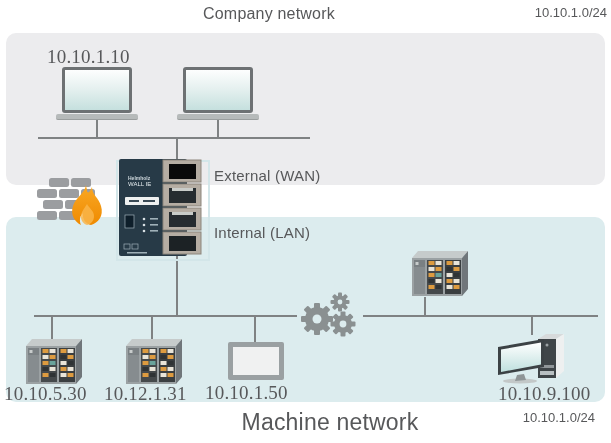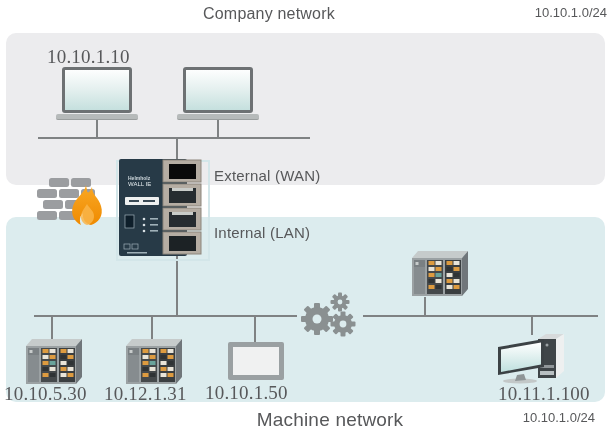--- a/index.html
+++ b/index.html
@@ -3,21 +3,21 @@
 <meta charset="utf-8">
 <style>
   html,body{margin:0;padding:0;background:#ffffff;}
   #canvas{position:relative;width:611px;height:443px;background:#ffffff;overflow:hidden;
           font-family:"Liberation Sans", sans-serif;color:#57585a;}
   .abs{position:absolute;}
   .zone{position:absolute;border-radius:10px;}
   #zone-company{left:6px;top:33px;width:599px;height:152px;background:#ececee;}
   #zone-machine{left:6px;top:217px;width:599px;height:185px;background:#dcecee;}
   .net-title{font-size:16px;letter-spacing:.2px;}
-  .net-title.big{font-size:19px;}
+  .net-title.big{font-size:23px;}
   .subnet{font-size:13px;text-align:right;}
   .iplabel{font-size:19px;text-align:left;width:100px;letter-spacing:.2px;font-family:Liberation Serif, serif;}
   .portlabel{font-size:15px;letter-spacing:.2px;}
   .wire-h{position:absolute;height:2px;background:#7f8283;}
   .wire-v{position:absolute;width:2px;background:#7f8283;}
   .lap-screen{width:64px;height:40px;border:3px solid #6d7173;border-radius:3px;
               background:linear-gradient(180deg,#fdfefe 0%,#e6f1f0 45%,#c5e0de 100%);}
   .lap-base{width:82px;height:5px;background:#b6baba;border-radius:2px;margin-left:-6px;margin-top:1px;
             border-bottom:1px solid #9a9e9e;}
   #hmi-panel{left:228px;top:342px;width:46px;height:28px;background:#f0f1f1;border:5px solid #9aa0a2;border-radius:2px;}
@@ -225,18 +225,18 @@
     <polygon points="62,8 70,3 70,40 62,47" fill="#eef0f0"></polygon>
     <rect x="44" y="8" width="18" height="39" fill="#3f4548"></rect>
     <circle cx="53" cy="14" r="1.5" fill="#9aa0a2"></circle>
     <rect x="46" y="34" width="14" height="3" fill="#8f9598"></rect>
     <rect x="46" y="40" width="14" height="4" fill="#b9c0c2"></rect>
     <ellipse cx="26" cy="50" rx="17" ry="2.5" fill="#c3c8c8"></ellipse>
     <polygon points="4,16 50,8 50,36 4,44" fill="#3c4245"></polygon>
     <polygon points="7,18.5 47,11.5 47,33.5 7,41" fill="url(#g-screen)"></polygon>
     <polygon points="23,44 30,43 32,49 21,50" fill="#8f9597"></polygon>
   </svg>
-  <div class="abs iplabel" style="left:498px;top:383px;">10.11.1.100</div>
+  <div class="abs iplabel" style="left:498px;top:383px;">10.10.9.100</div>
 
   <div class="abs net-title big" style="left:235px;top:409px;width:190px;text-align:center;">Machine network</div>
   <div class="abs subnet" style="left:470px;top:410px;width:125px;">10.10.1.0/24</div>
 
 </div>
 
 </body></html>

